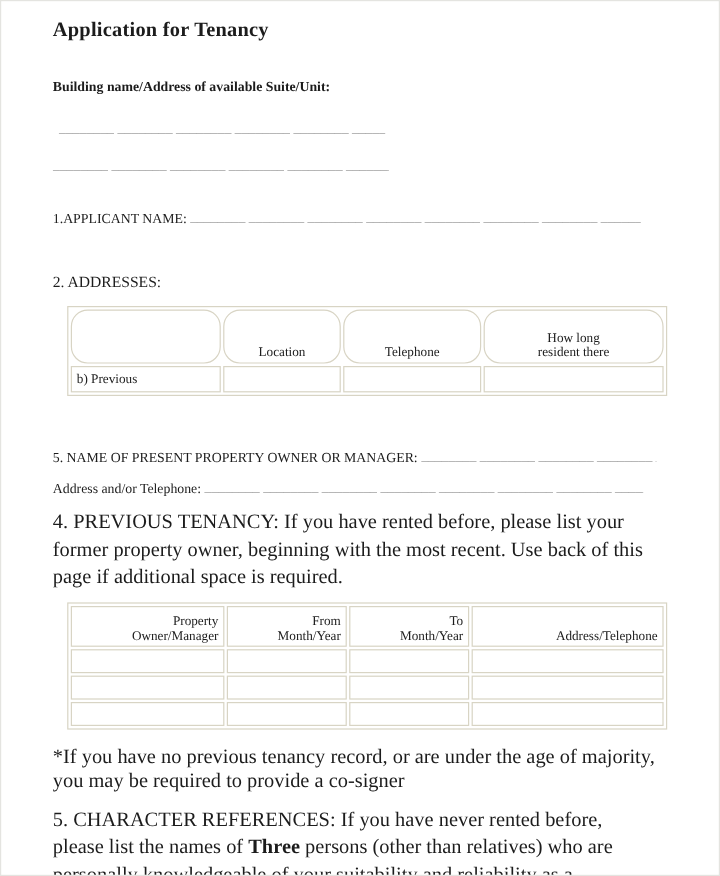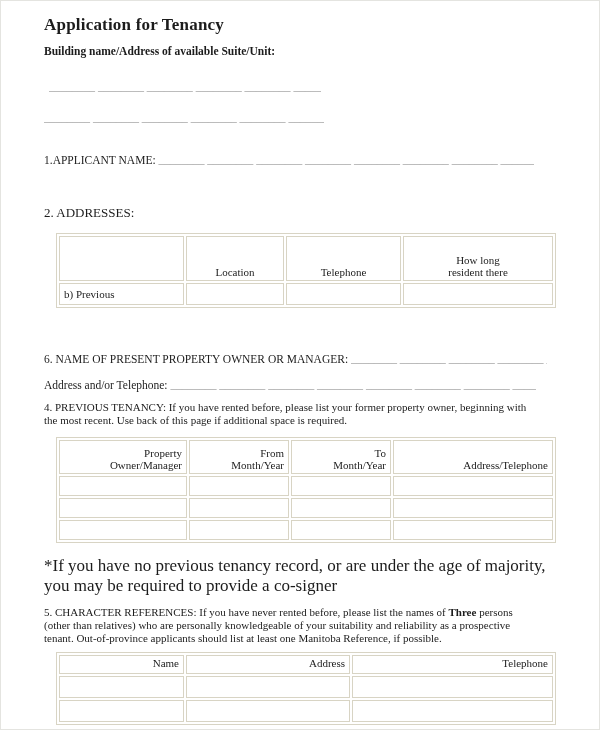--- a/index.html
+++ b/index.html
@@ -8,53 +8,53 @@
     width:600px; height:730px;
     box-sizing:border-box;
     background:#ffffff;
     border:1px solid #e4e4e0;
     font-family:"Liberation Serif", serif;
     color:#1c1c1c;
     padding:14px 46px 0 43px;
     overflow:hidden;
   }
   .title { font-size:17px; font-weight:bold; margin:0 0 0 0; letter-spacing:.2px; }
-  .subtitle { font-size:11.5px; font-weight:bold; margin-top:10px; }
+  .subtitle { font-size:11.5px; font-weight:bold; margin-top:32px; }
   .u {
     display:inline-block; overflow:hidden; white-space:nowrap;
     height:14px; vertical-align:-3px; color:#9a9a9a; font-size:11.5px;
   }
   .u1 { width:272px; margin-left:5px; }
   .u2 { width:280px; }
   .u-name  { width:376px; }
   .u-owner { width:196px; }
   .u-addr  { width:366px; }
   .blank-row1 { margin-top:20px; }
   .blank-row2 { margin-top:13px; }
   .line { font-size:11.5px; white-space:nowrap; }
   .sec1 { margin-top:27px; }
   .sec2 { margin-top:38px; font-size:13px; }
   .sec3 { margin-top:44px; }
   .sec3b { margin-top:12px; }
-  .para { font-size:11px; line-height:13px; width:492px; margin-top:9px; }
+  .para { font-size:17px; line-height:23px; width:492px; margin-top:9px; }
   .note { font-size:17px; margin-top:13px; }
   .para5 { margin-top:10px; }
 
   table.t {
     border-collapse:separate; border-spacing:2px;
     border:1px solid #d8d4c4; background:#fff;
     table-layout:fixed; margin-left:12px;
   }
   table.t td {
     border:1px solid #d8d4c4;
     font-size:11px; padding:1px 4px;
     overflow:hidden;
   }
   .t1 { margin-top:12px; width:498px; }
-  .t1 td.ch { text-align:center; vertical-align:bottom; height:40px; white-space:pre-line; padding-bottom:2px; }
+  .t1 td.ch { text-align:center; vertical-align:bottom; height:40px; white-space:pre-line; padding-bottom:2px;border-radius:14px; }
   .t1 td.rl { height:18px; vertical-align:middle; }
   .t1 td.ec { height:18px; }
   .t2 { margin-top:10px; width:498px; }
   .t2 td.ch { text-align:right; vertical-align:bottom; height:29px; white-space:pre-line; padding-bottom:2px; }
   .t2 td.ec { height:16px; }
   .t3 { margin-top:7px; width:498px; }
   .t3 td.ch { text-align:right; height:15px; vertical-align:top; }
   .t3 td.ec { height:18px; }
   b { font-weight:bold; }
 </style>
@@ -99,21 +99,21 @@
     <tr>
       <td class="rl">b) Previous</td>
       <td class="ec"></td>
       <td class="ec"></td>
       <td class="ec"></td>
     </tr>
   </tbody>
     </table>
 
   <div class="line sec3">
-    <span>6. NAME OF PRESENT PROPERTY OWNER OR MANAGER:</span>
+    <span>5. NAME OF PRESENT PROPERTY OWNER OR MANAGER:</span>
     <span class="u u-owner">________ ________ ________ ________ ________ ________ ________ ________ ________ ________ ________ ________ ________ ________</span>
   </div>
 
   <div class="line sec3b">
     <span>Address and/or Telephone:</span>
     <span class="u u-addr">________ ________ ________ ________ ________ ________ ________ ________ ________ ________ ________ ________ ________ ________</span>
   </div>
 
   <div class="para">4. PREVIOUS TENANCY: If you have rented before, please list your former property owner, beginning with the most recent. Use back of this page if additional space is required.</div>
 

